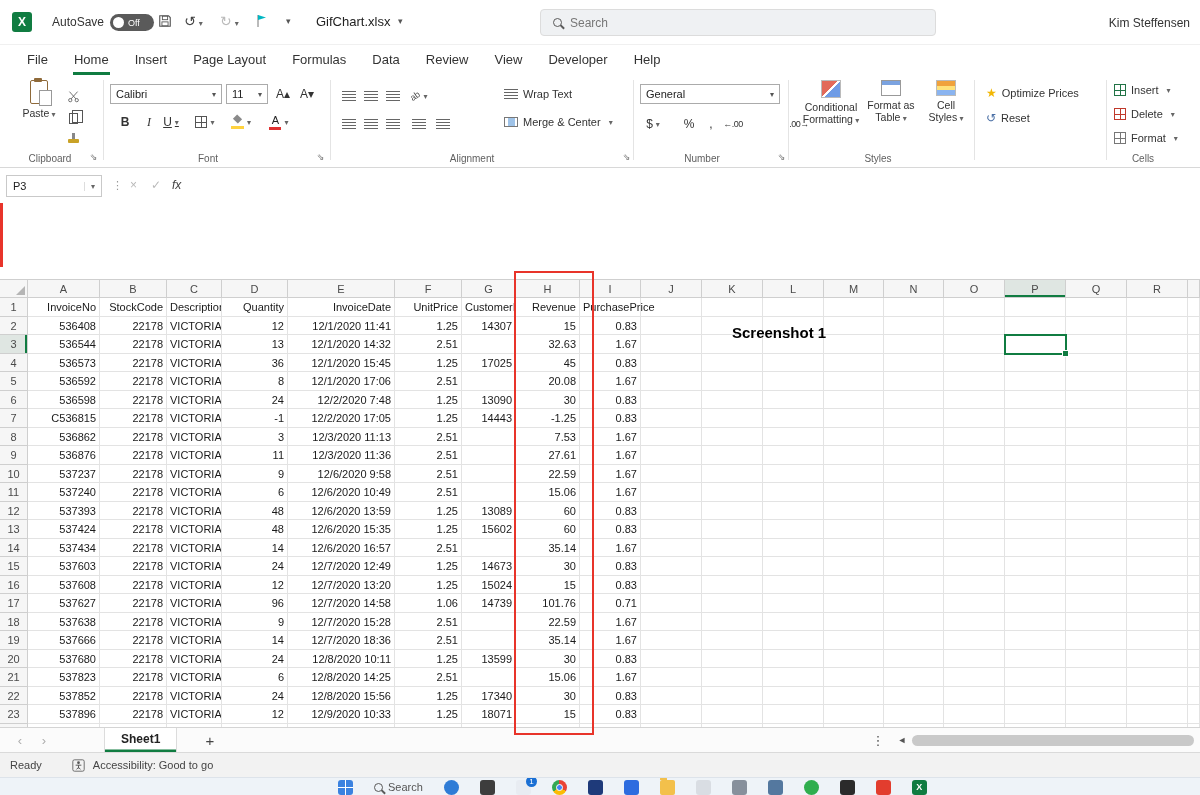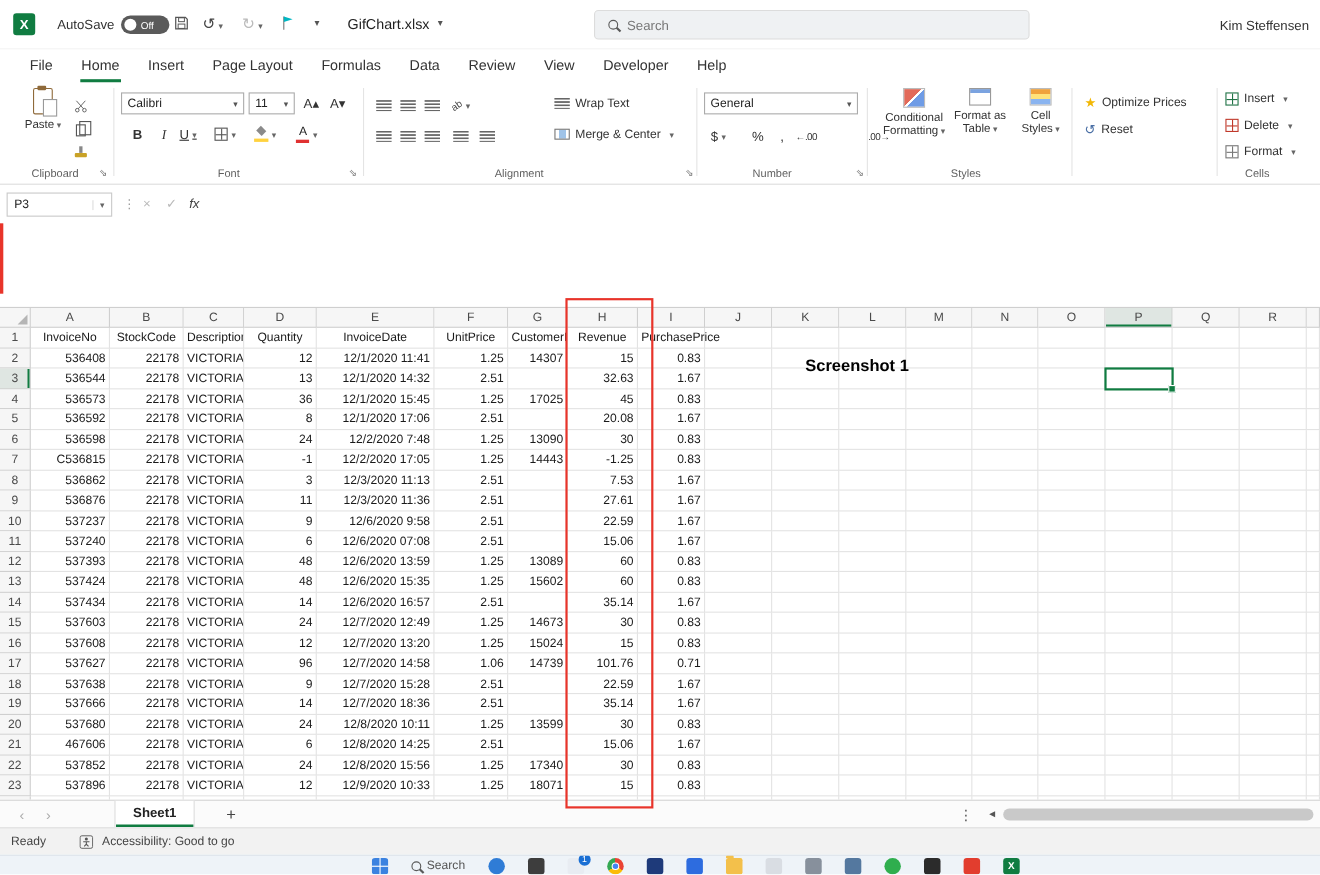--- a/index.html
+++ b/index.html
@@ -81,21 +81,21 @@
 .fx-fx{position:absolute;left:172px;top:10px;font-size:12px;font-style:italic;color:#444}
 .fx-input{position:absolute;left:196px;top:4px;right:4px;height:26px}
 .redline{position:absolute;left:0;top:35px;width:3px;height:64px;background:#e8342a}
 
 
 #grid{position:absolute;top:280px;left:0;width:1200px;height:447px;overflow:hidden;background:#fff}
 .g-row{display:flex;height:18.5px}
 .g-row.g-head{height:18px}
 .g-cell{flex:none;font-size:11px;line-height:18px;padding:0 3px;border-right:1px solid #e3e3e3;border-bottom:1px solid #e3e3e3;overflow:hidden;white-space:nowrap;color:#1a1a1a;background:transparent}
 .ar{text-align:right}
-.al{text-align:center}
+.al{text-align:right}
 .ovf{overflow:visible;position:relative;z-index:3}
 .g-colhead,.g-rowhead,.g-corner{background:#f6f6f6;border-right:1px solid #cfcfcf;border-bottom:1px solid #cfcfcf;color:#4a4a4a;text-align:center;padding:0}
 .g-rowhead{line-height:18.5px}
 .g-corner{position:relative}
 .corner-tri{position:absolute;right:2px;bottom:2px;width:0;height:0;border-left:9px solid transparent;border-bottom:9px solid #b5b5b5}
 .g-colhead.active{background:#dfe6e2;box-shadow:inset 0 -2px 0 #107c41}
 .g-rowhead.active{background:#dfe6e2;box-shadow:inset -2px 0 0 #107c41}
 
 
 .shot{position:absolute;left:732px;top:324px;font-size:15px;font-weight:bold;color:#000;z-index:10}
@@ -578,21 +578,21 @@
         <div class="g-cell ar" style="width: 61px;"></div>
         <div class="g-cell ar" style="width: 61px;"></div>
         <div class="g-cell ar" style="width: 12px;"></div>
       </div>
       <div class="g-row">
         <div class="g-cell g-rowhead" style="width: 28px;">11</div>
         <div class="g-cell ar" style="width: 72px;">537240</div>
         <div class="g-cell ar" style="width: 67px;">22178</div>
         <div class="g-cell al" style="width: 55px;">VICTORIAN</div>
         <div class="g-cell ar" style="width: 66px;">6</div>
-        <div class="g-cell ar" style="width: 107px;">12/6/2020 07:08</div>
+        <div class="g-cell ar" style="width: 107px;">12/6/2020 10:49</div>
         <div class="g-cell ar" style="width: 67px;">2.51</div>
         <div class="g-cell ar" style="width: 54px;"></div>
         <div class="g-cell ar" style="width: 64px;">15.06</div>
         <div class="g-cell ar" style="width: 61px;">1.67</div>
         <div class="g-cell ar" style="width: 61px;"></div>
         <div class="g-cell ar" style="width: 61px;"></div>
         <div class="g-cell ar" style="width: 61px;"></div>
         <div class="g-cell ar" style="width: 60px;"></div>
         <div class="g-cell ar" style="width: 60px;"></div>
         <div class="g-cell ar" style="width: 61px;"></div>
@@ -794,21 +794,21 @@
         <div class="g-cell ar" style="width: 60px;"></div>
         <div class="g-cell ar" style="width: 60px;"></div>
         <div class="g-cell ar" style="width: 61px;"></div>
         <div class="g-cell ar" style="width: 61px;"></div>
         <div class="g-cell ar" style="width: 61px;"></div>
         <div class="g-cell ar" style="width: 61px;"></div>
         <div class="g-cell ar" style="width: 12px;"></div>
       </div>
       <div class="g-row">
         <div class="g-cell g-rowhead" style="width: 28px;">21</div>
-        <div class="g-cell ar" style="width: 72px;">467606</div>
+        <div class="g-cell ar" style="width: 72px;">537823</div>
         <div class="g-cell ar" style="width: 67px;">22178</div>
         <div class="g-cell al" style="width: 55px;">VICTORIAN</div>
         <div class="g-cell ar" style="width: 66px;">6</div>
         <div class="g-cell ar" style="width: 107px;">12/8/2020 14:25</div>
         <div class="g-cell ar" style="width: 67px;">2.51</div>
         <div class="g-cell ar" style="width: 54px;"></div>
         <div class="g-cell ar" style="width: 64px;">15.06</div>
         <div class="g-cell ar" style="width: 61px;">1.67</div>
         <div class="g-cell ar" style="width: 61px;"></div>
         <div class="g-cell ar" style="width: 61px;"></div>

